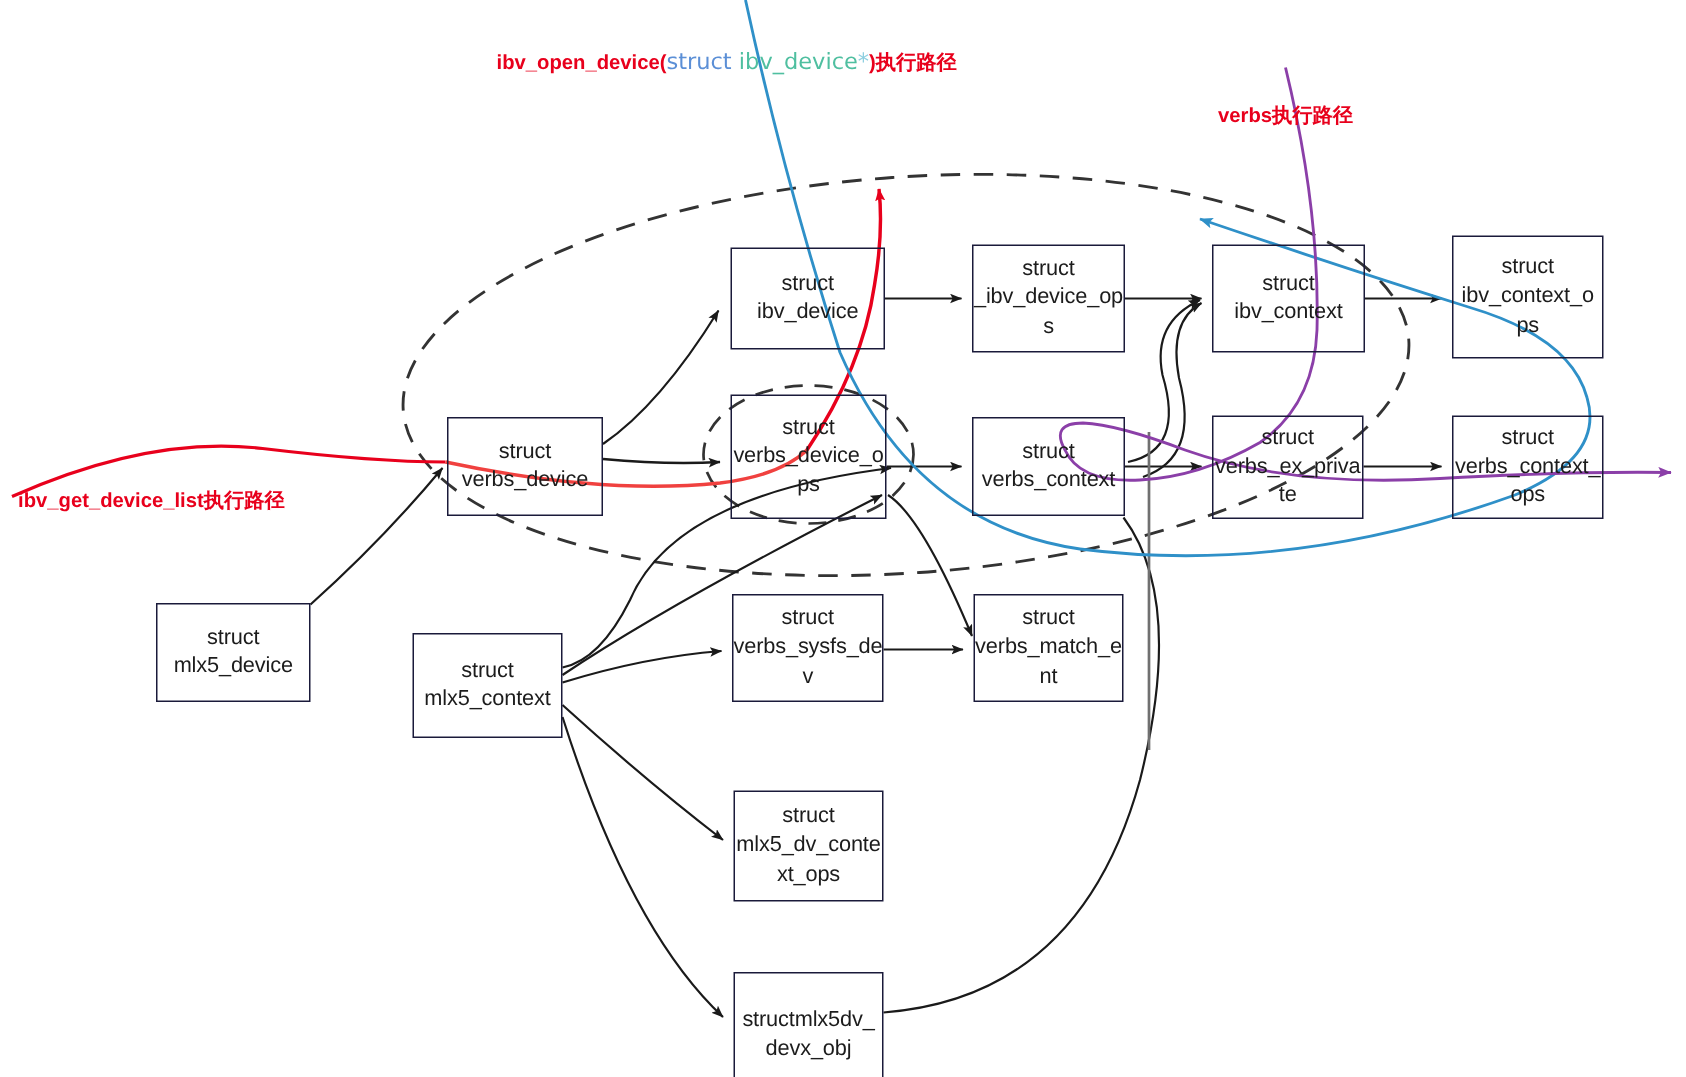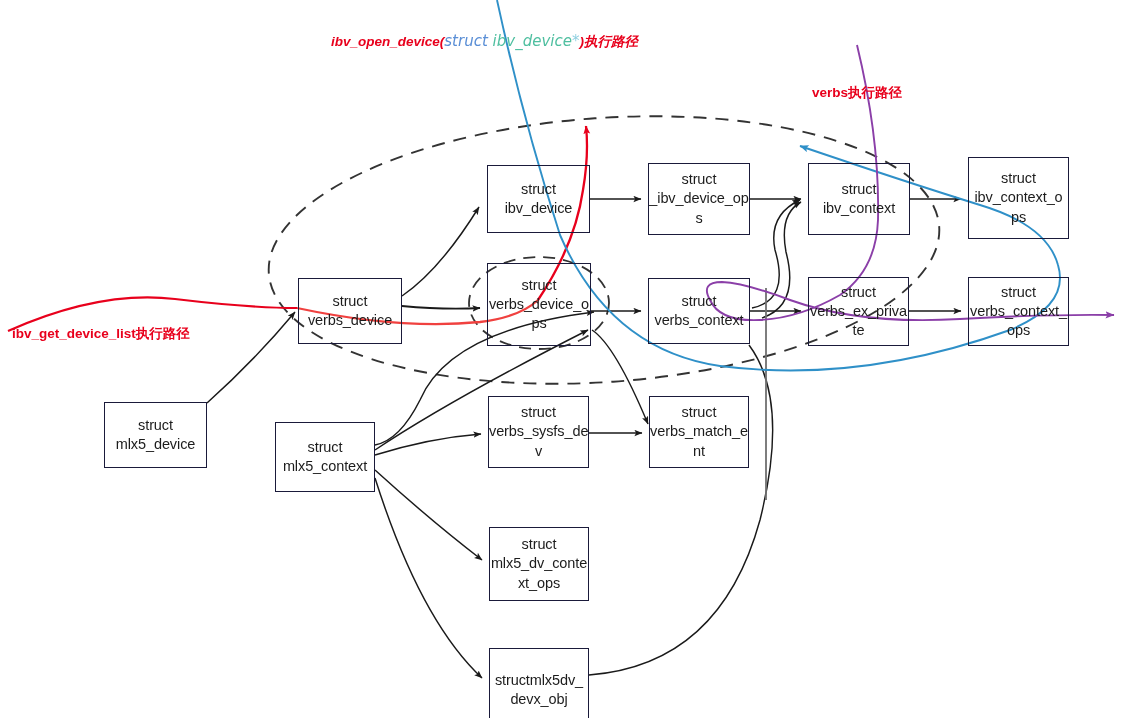--- a/index.html
+++ b/index.html
@@ -203,23 +203,23 @@
   <div class="node" style="left:489px;top:527px;width:100px;height:74px;">
     <span class="label">struct
 mlx5_dv_conte
 xt_ops</span>
   </div>
   <div class="node" style="left:489px;top:648px;width:100px;height:84px;">
     <span class="label">structmlx5dv_
 devx_obj</span>
   </div>
 
-  <div class="anno" style="left:331px;top:32px;font-style:italic;">
+  <div class="anno" style="left:331px;top:32px;">
     <span>ibv_open_device(</span><span class="mono kw">struct</span><span class="mono ty"> ibv_device</span><span class="mono st">*</span><span>)执行路径</span>
   </div>
-  <div class="anno" style="left:812px;top:84px;">
+  <div class="anno" style="left:812px;top:68px;">
     <span>verbs执行路径</span>
   </div>
   <div class="anno" style="left:12px;top:325px;">
     <span>ibv_get_device_list执行路径</span>
   </div>
 
 </div>
 
 </body></html>

